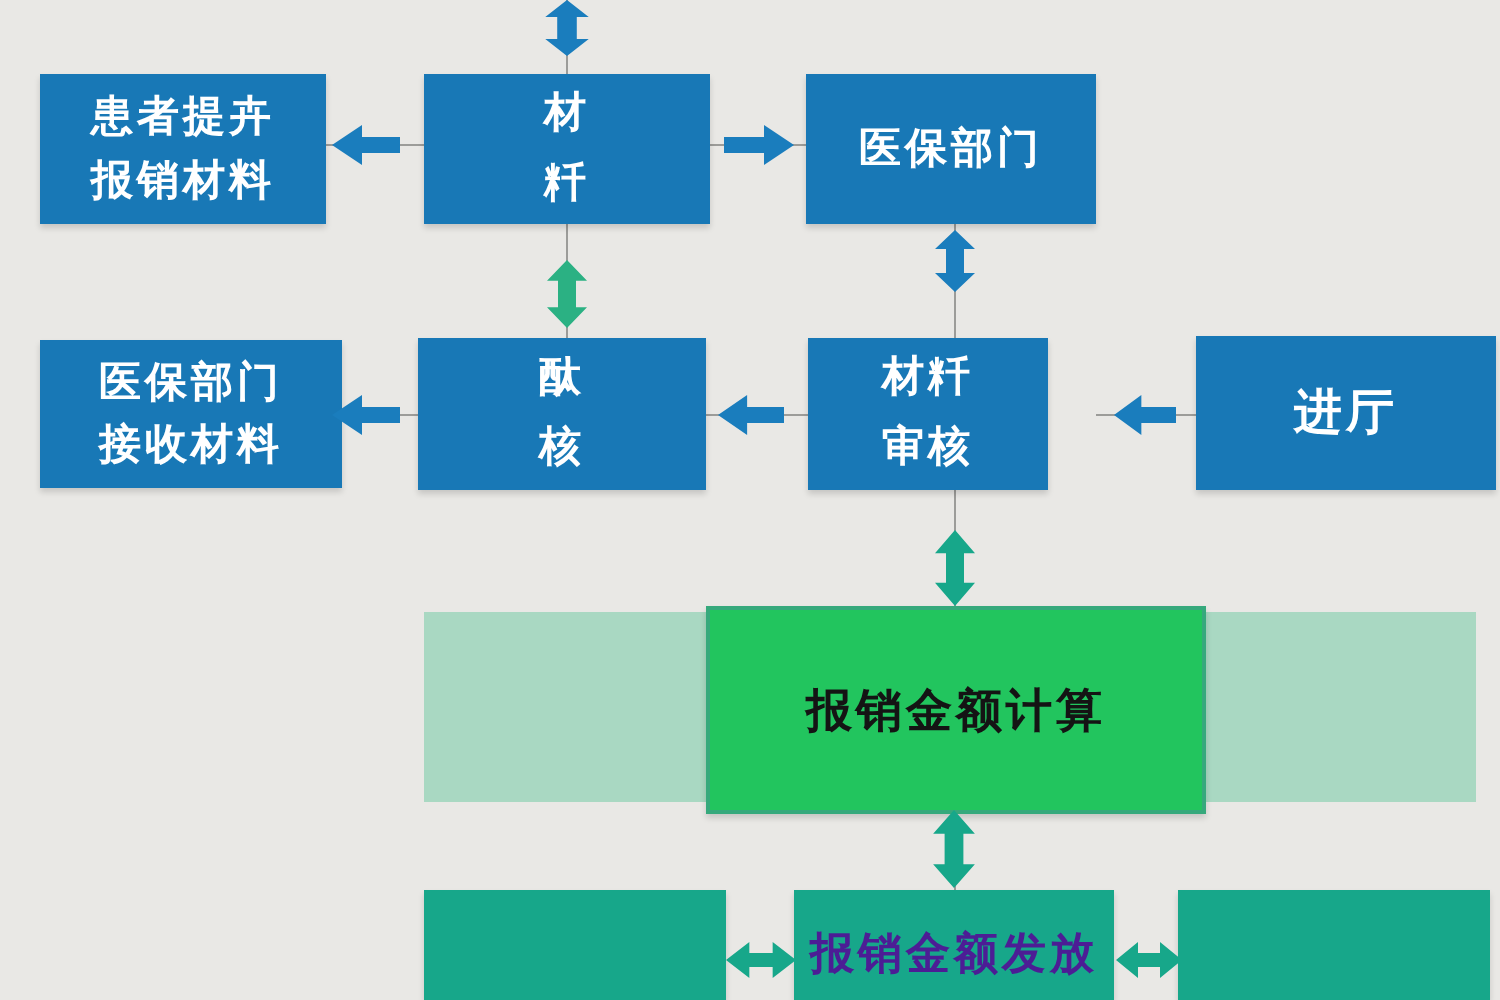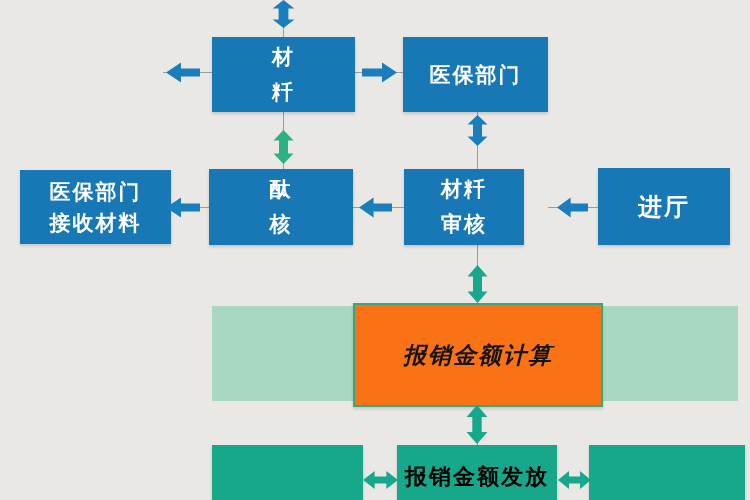--- a/index.html
+++ b/index.html
@@ -7,23 +7,23 @@
     position:relative; width:750px; height:500px; overflow:hidden;
     background:#e9e8e5;
     font-family:"Liberation Sans", sans-serif;
   }
   .box{
     position:absolute; display:flex; align-items:center; justify-content:center;
     text-align:center; font-weight:bold; white-space:pre-line;
     box-shadow:0 2px 3px rgba(0,0,0,0.15);
   }
   .box-blue{ background:#1878b6; color:#ffffff; font-size:21px; line-height:1.5; letter-spacing:2px;}
-  .box-teal{ background:#17a78a; color:#000000; font-size:22px; letter-spacing:2px;}
+  .box-teal{ background:#17a78a; color:#4c1d95; font-size:22px; letter-spacing:2px;}
   .bar-light{ position:absolute; background:#a9d8c2; }
-  .box-calc{ background:#f97316; border:2px solid #36a97c; color:#141414; font-size:23px; letter-spacing:2px;font-style:italic;}
+  .box-calc{ background:#22c55e; border:2px solid #36a97c; color:#141414; font-size:23px; letter-spacing:2px;}
   .tall{ line-height:1.65; }
   .connector{ position:absolute; background:#9c9c99; }
   .arrow{ position:absolute; }
   .arrow svg{ display:block; width:100%; height:100%; }
 </style>
 </head>
 <body>
 
 <div id="stage">
 
@@ -34,30 +34,32 @@
   <div class="connector" style="left:477px; top:404px; width:1px; height:41px;"></div>
   <div class="connector" style="left:163px; top:72px; width:49px; height:1px;"></div>
   <div class="connector" style="left:355px; top:72px; width:48px; height:1px;"></div>
   <div class="connector" style="left:163px; top:207px; width:46px; height:1px;"></div>
   <div class="connector" style="left:353px; top:207px; width:51px; height:1px;"></div>
   <div class="connector" style="left:548px; top:207px; width:50px; height:1px;"></div>
 
   <div class="bar-light" style="left:212px; top:306px; width:526px; height:95px;"></div>
   <div class="box box-calc" style="left:353px; top:303px; width:246px; height:100px;">报销金额计算</div>
 
+  <div class="box box-blue" style="left:20px; top:37px; width:143px; height:75px;">患者提卉
+报销材料</div>
   <div class="box box-blue tall" style="left:212px; top:37px; width:143px; height:75px;">材
 粁</div>
   <div class="box box-blue" style="left:403px; top:37px; width:145px; height:75px;">医保部门</div>
   <div class="box box-blue" style="left:20px; top:170px; width:151px; height:74px;">医保部门
 接收材料</div>
   <div class="box box-blue tall" style="left:209px; top:169px; width:144px; height:76px;">酞
 核</div>
   <div class="box box-blue tall" style="left:404px; top:169px; width:120px; height:76px;">材粁
 审核</div>
-  <div class="box box-blue" style="left:598px; top:168px; width:132px; height:77px; font-size:24px;">进厅</div>
+  <div class="box box-blue" style="left:598px; top:168px; width:150px; height:77px; font-size:24px;">进厅</div>
 
   <div class="box box-teal" style="left:212px; top:445px; width:151px; height:55px;"></div>
   <div class="box box-teal" style="left:397px; top:445px; width:160px; height:55px; align-items:flex-start; padding-top:17px; box-sizing:border-box;">报销金额发放</div>
   <div class="box box-teal" style="left:589px; top:445px; width:156px; height:55px;"></div>
 
   <div class="arrow" style="left:271px; top:0; width:25px; height:28px;">
     <svg viewBox="0 0 23 36" preserveAspectRatio="none">
         <polygon fill="#1a7dbd" points="11.5,0 21.5,11 16,11 16,25 21.5,25 11.5,36 1.5,25 7,25 7,11 1.5,11"></polygon>
       </svg>
   </div>

